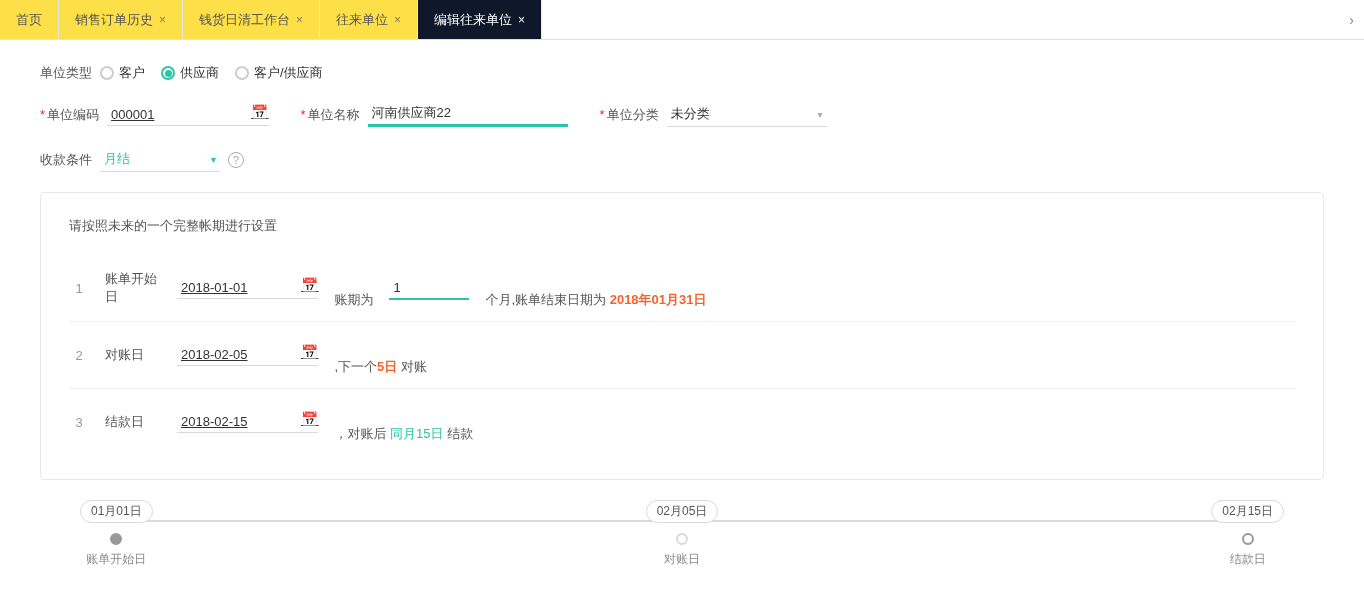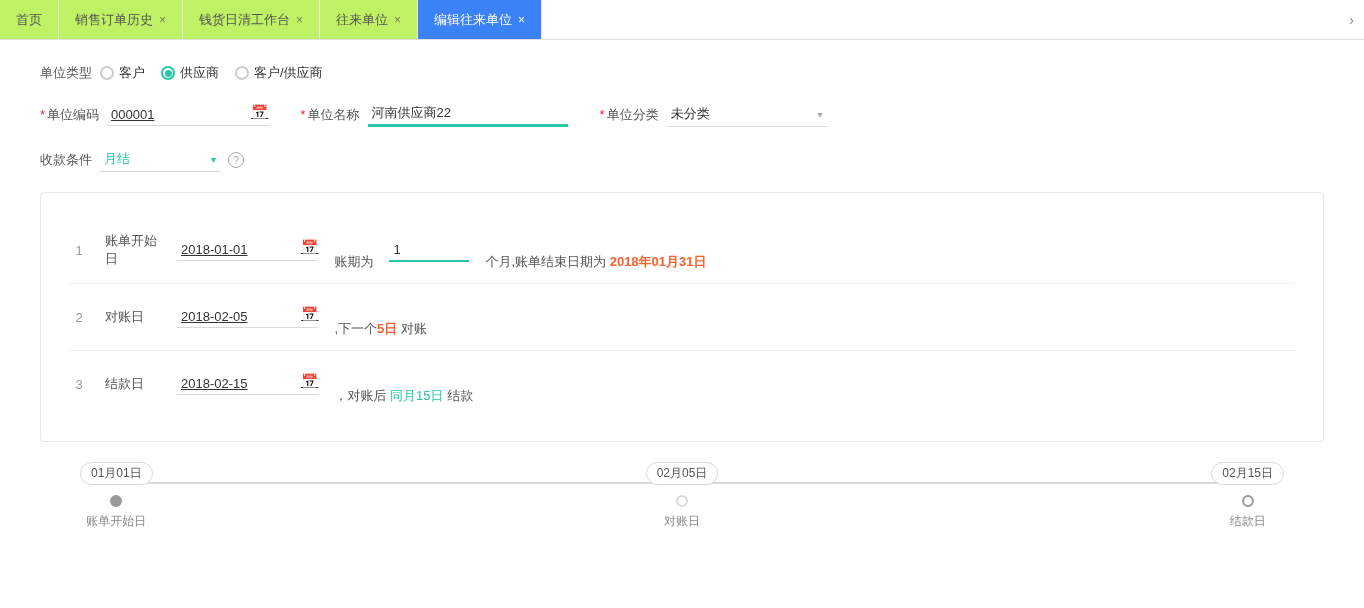--- a/index.html
+++ b/index.html
@@ -17,26 +17,26 @@
     .tab-item {
       display: flex;
       align-items: center;
       padding: 0 16px;
       height: 100%;
       cursor: pointer;
       font-size: 13px;
       color: #555;
       border-right: 1px solid #e8e8e8;
       white-space: nowrap;
-      background: #bef264;
+      background: #fde047;
       gap: 6px;
     }
     .tab-item:first-child { border-left: none; }
     .tab-item.active {
-      background: #3b82f6;
+      background: #0f172a;
       color: #fff;
     }
     .tab-item .close-x {
       font-size: 12px;
       color: inherit;
       opacity: 0.7;
       cursor: pointer;
     }
     .tab-item.active .close-x { opacity: 1; color: #fff; }
     .tab-spacer { flex: 1; }
@@ -353,20 +353,21 @@
       <span class="form-label">收款条件</span>
       <div class="select-wrapper" style="min-width:120px;">
         <span class="select-value">月结</span>
         <span class="chevron-down">▾</span>
       </div>
       <div class="question-icon">?</div>
     </div>
   </div>
 
   <div class="section-box">
+    <div class="section-hint">请按照未来的一个完整帐期进行设置</div>
 
     <div class="period-row">
       <span class="row-num">1</span>
       <span class="row-label">账单开始日</span>
       <div class="input-with-icon">
         <input class="text-input" type="text" value="2018-01-01" style="width: 120px;">
         <span class="calendar-icon">📅</span>
       </div>
       <span class="row-desc">账期为</span>
       <input class="month-input" type="text" value="1" style="">

